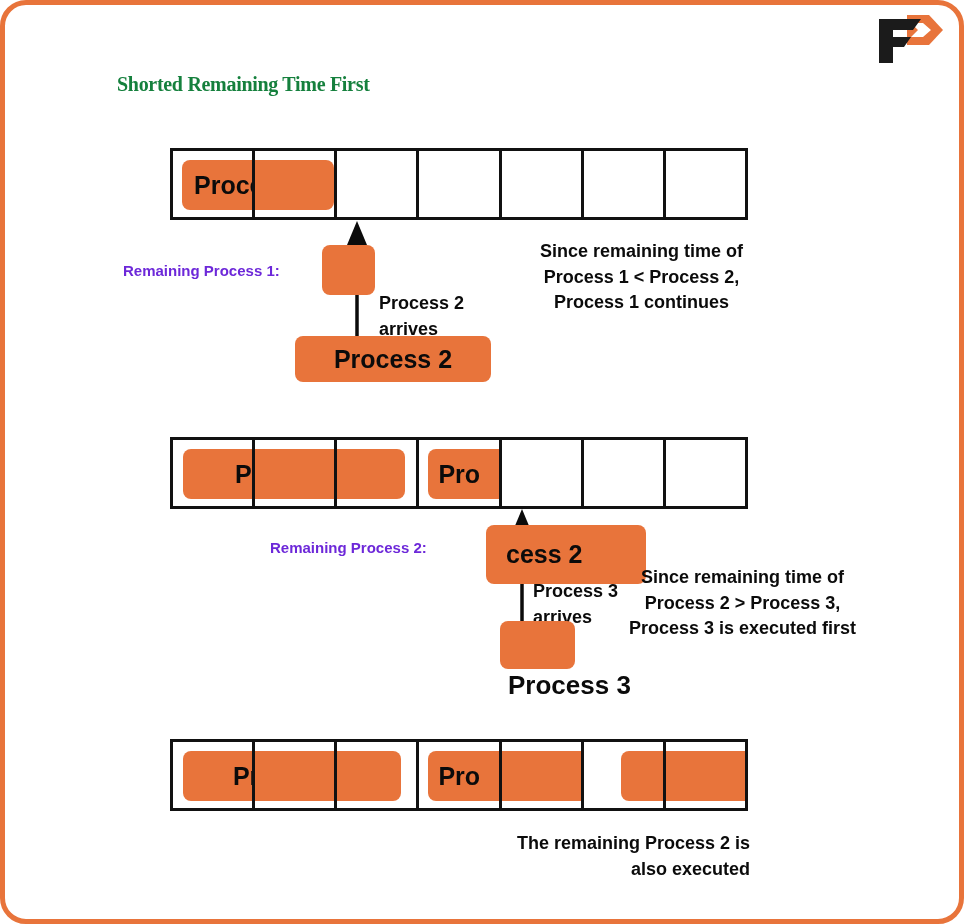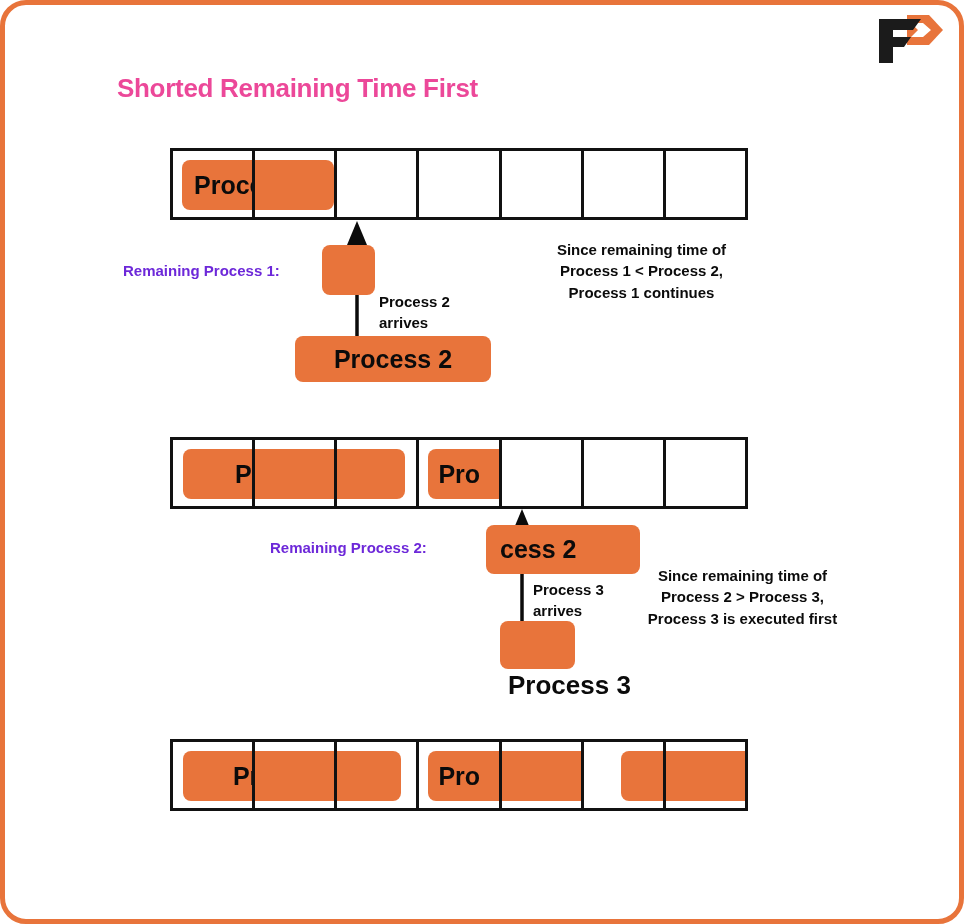--- a/index.html
+++ b/index.html
@@ -28,25 +28,26 @@
     right: 14px;
     width: 78px;
     height: 52px;
   }
 
   
   .page-title {
     position: absolute;
     left: 112px;
     top: 68px;
-    font-size: 26px;
-    font-weight: bold;
-    color: #ec4899;
+    font-size: 20px;
+    font-weight: bold;
+    color: #15803d;
     letter-spacing: -0.3px;
     white-space: nowrap;
+    font-family: Liberation Serif, serif;
   }
 
   
   .timeline {
     position: absolute;
     left: 165px;
     width: 578px;
     height: 72px;
     display: flex;
     border: 3px solid #111111;
@@ -86,21 +87,21 @@
     justify-content: center;
     color: #0b0b0b;
     font-weight: bold;
     white-space: nowrap;
     overflow: hidden;
   }
 
   
   .note {
     position: absolute;
-    font-size: 15px;
+    font-size: 18px;
     font-weight: bold;
     color: #0b0b0b;
     line-height: 1.42;
     white-space: pre-line;
   }
   .note.center { text-align: center; }
   .note.right  { text-align: right; }
 
   .label-strong {
     position: absolute;
@@ -186,21 +187,21 @@
     <div class="cell"></div>
   </div>
 
   <svg class="arrow" style="left:495px; top:502px; width:40px; height:135px;">
     <line x1="22" y1="134" x2="22" y2="16" stroke="#0b0b0b" stroke-width="3.5"></line>
     <polygon points="22,2 12,26 32,26" fill="#0b0b0b"></polygon>
   </svg>
 
   <div class="label-strong" style="left:265px; top:534px;text-align:center;">Remaining Process 2:</div>
 
-  <div class="fblk" style="left:481px; top:520px; width:140px; height:49px; font-size:25px; justify-content:flex-start; padding-left:14px;">cess 2</div>
+  <div class="fblk" style="left:481px; top:520px; width:140px; height:59px; font-size:25px; justify-content:flex-start; padding-left:20px;">cess 2</div>
 
   <div class="note" style="left:528px; top:574px;">Process 3
 arrives</div>
 
   <div class="fblk" style="left:495px; top:616px; width:75px; height:48px;"></div>
 
   <div class="big-label" style="left:503px; top:665px;">Process 3</div>
 
   <div class="note center" style="left:610px; top:560px; width:255px;">Since remaining time of
 Process 2 &gt; Process 3,
@@ -225,14 +226,16 @@
 
     </div>
     <div class="cell">
       <div class="blk" style="left:37px; width:122px; padding-left:12px; font-size:25px;"></div>
     </div>
     <div class="cell">
       <div class="blk" style="left:-45px; width:122px; padding-left:12px; font-size:25px;"></div>
     </div>
   </div>
 
+  <div class="note right" style="left:455px; top:826px; width:290px;">The remaining Process 2 is
+also executed</div>
 
 </div>
 
 </body></html>

